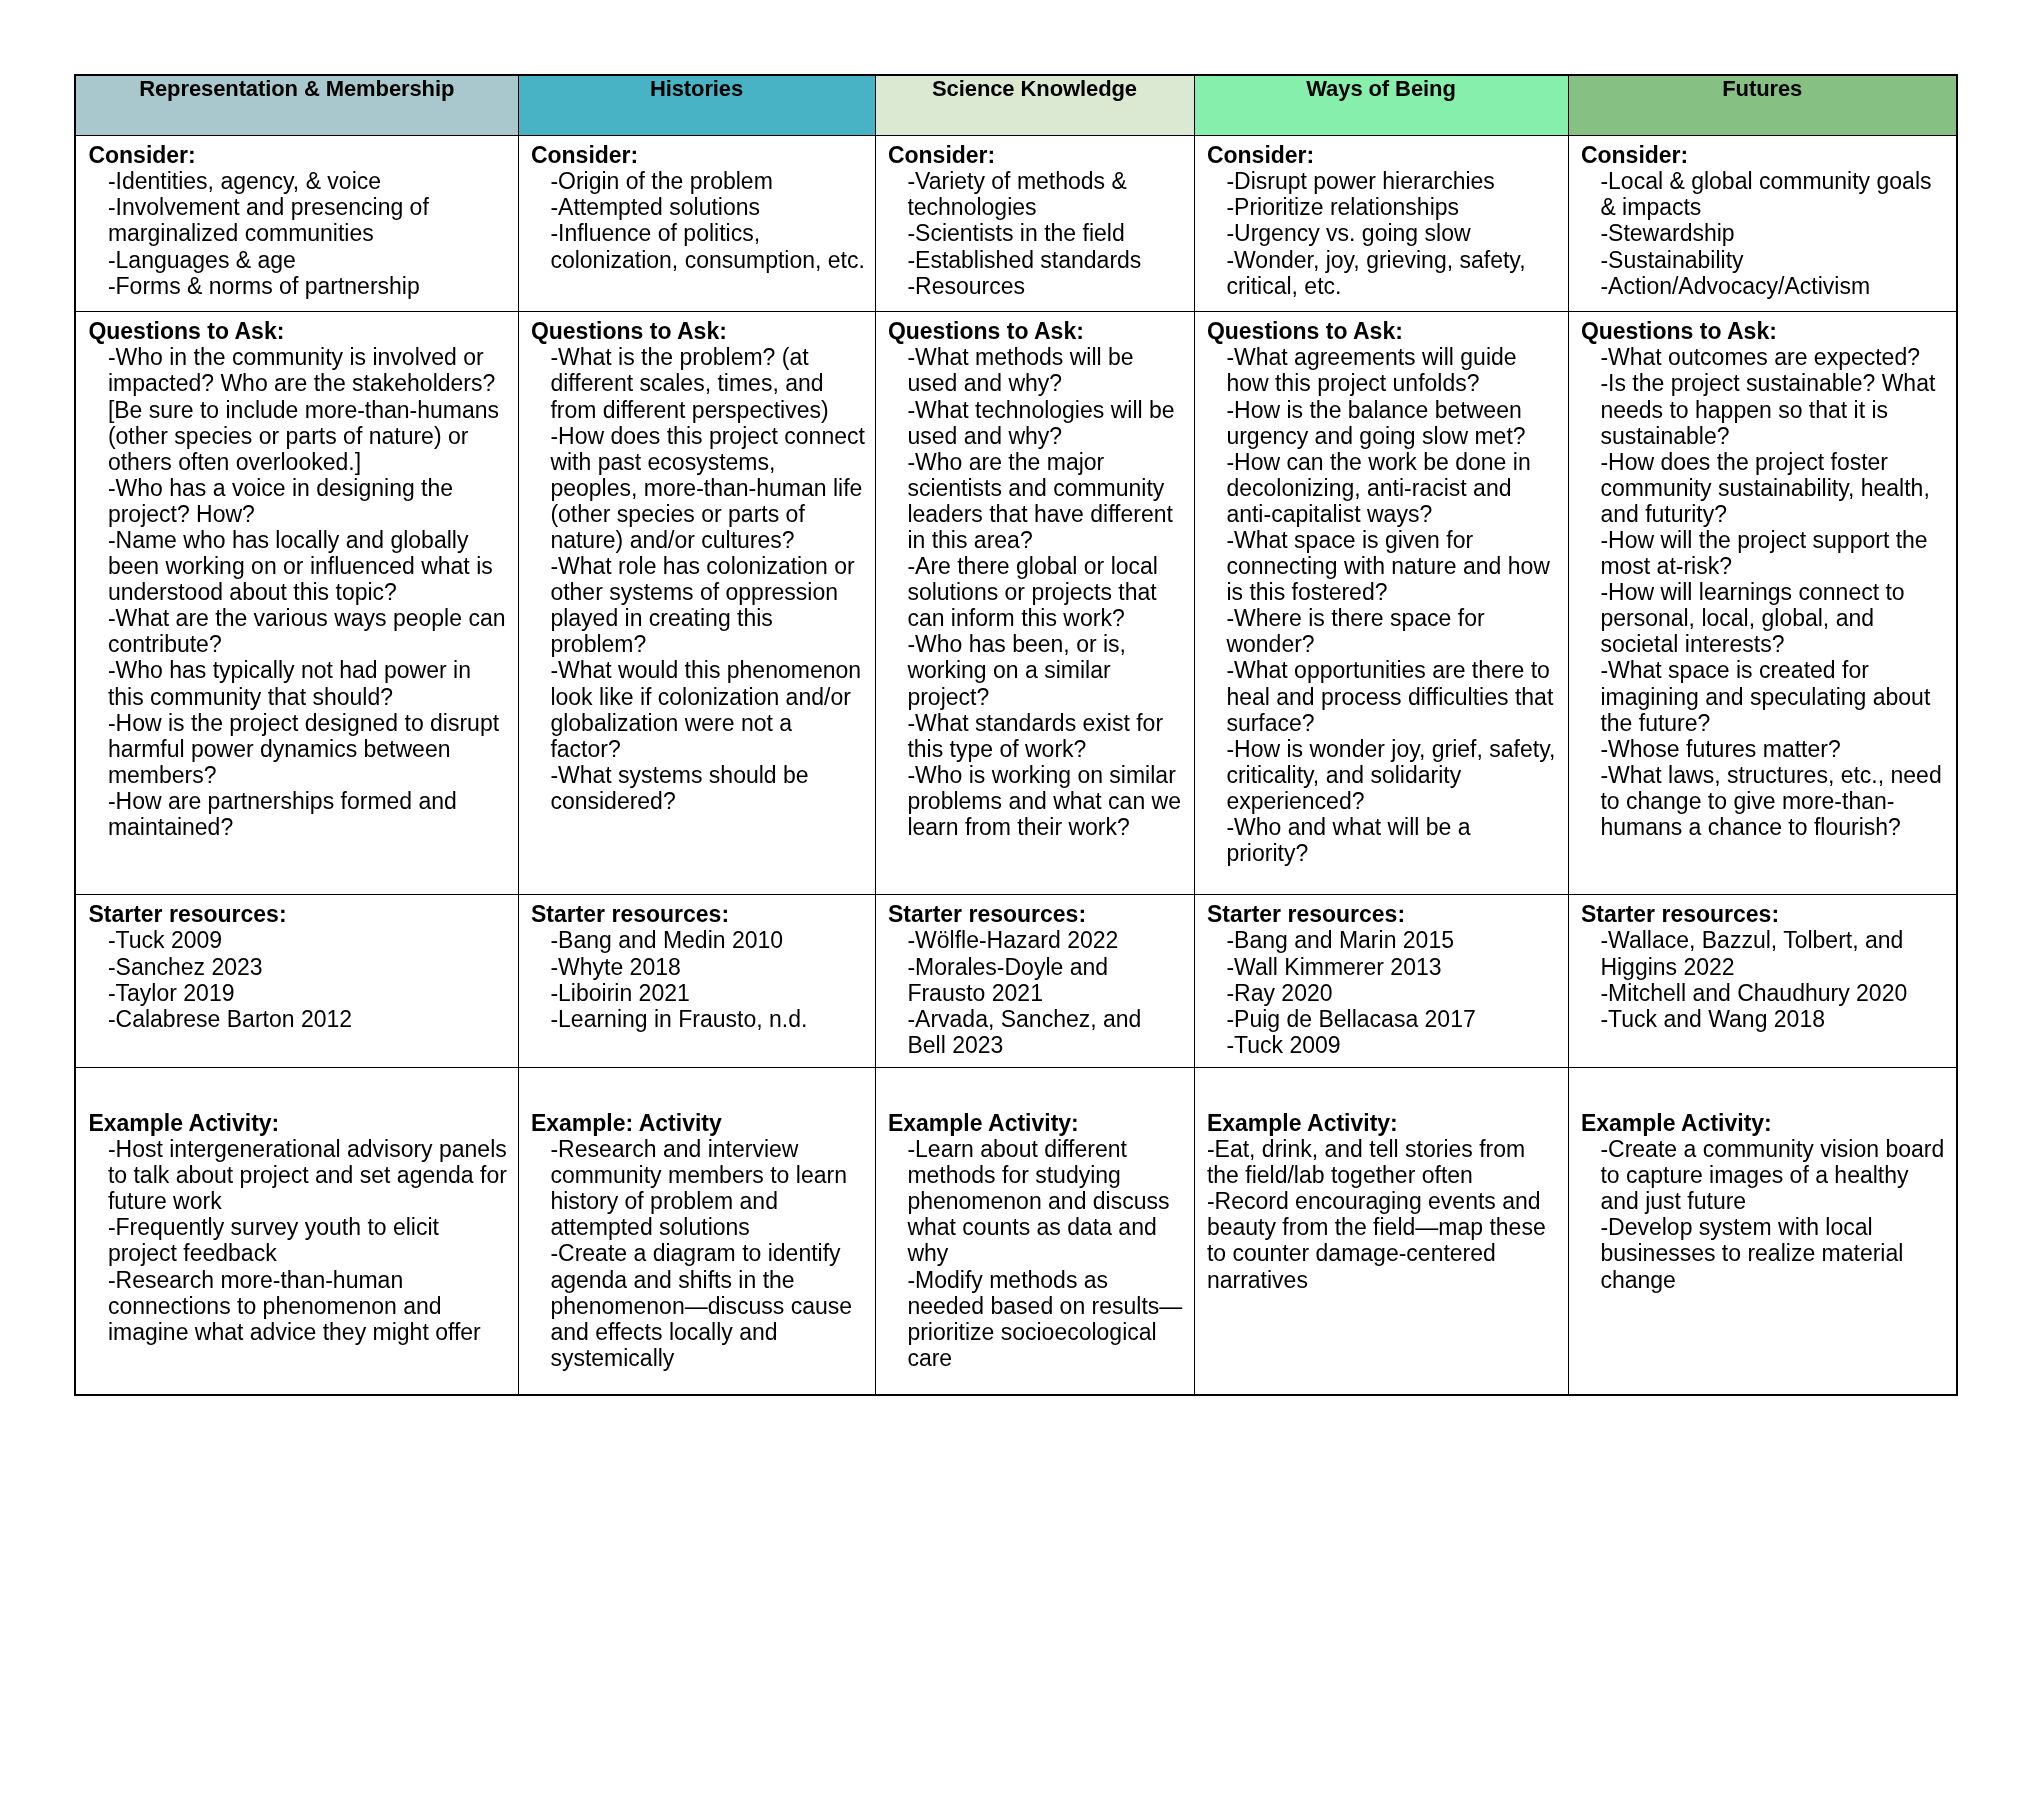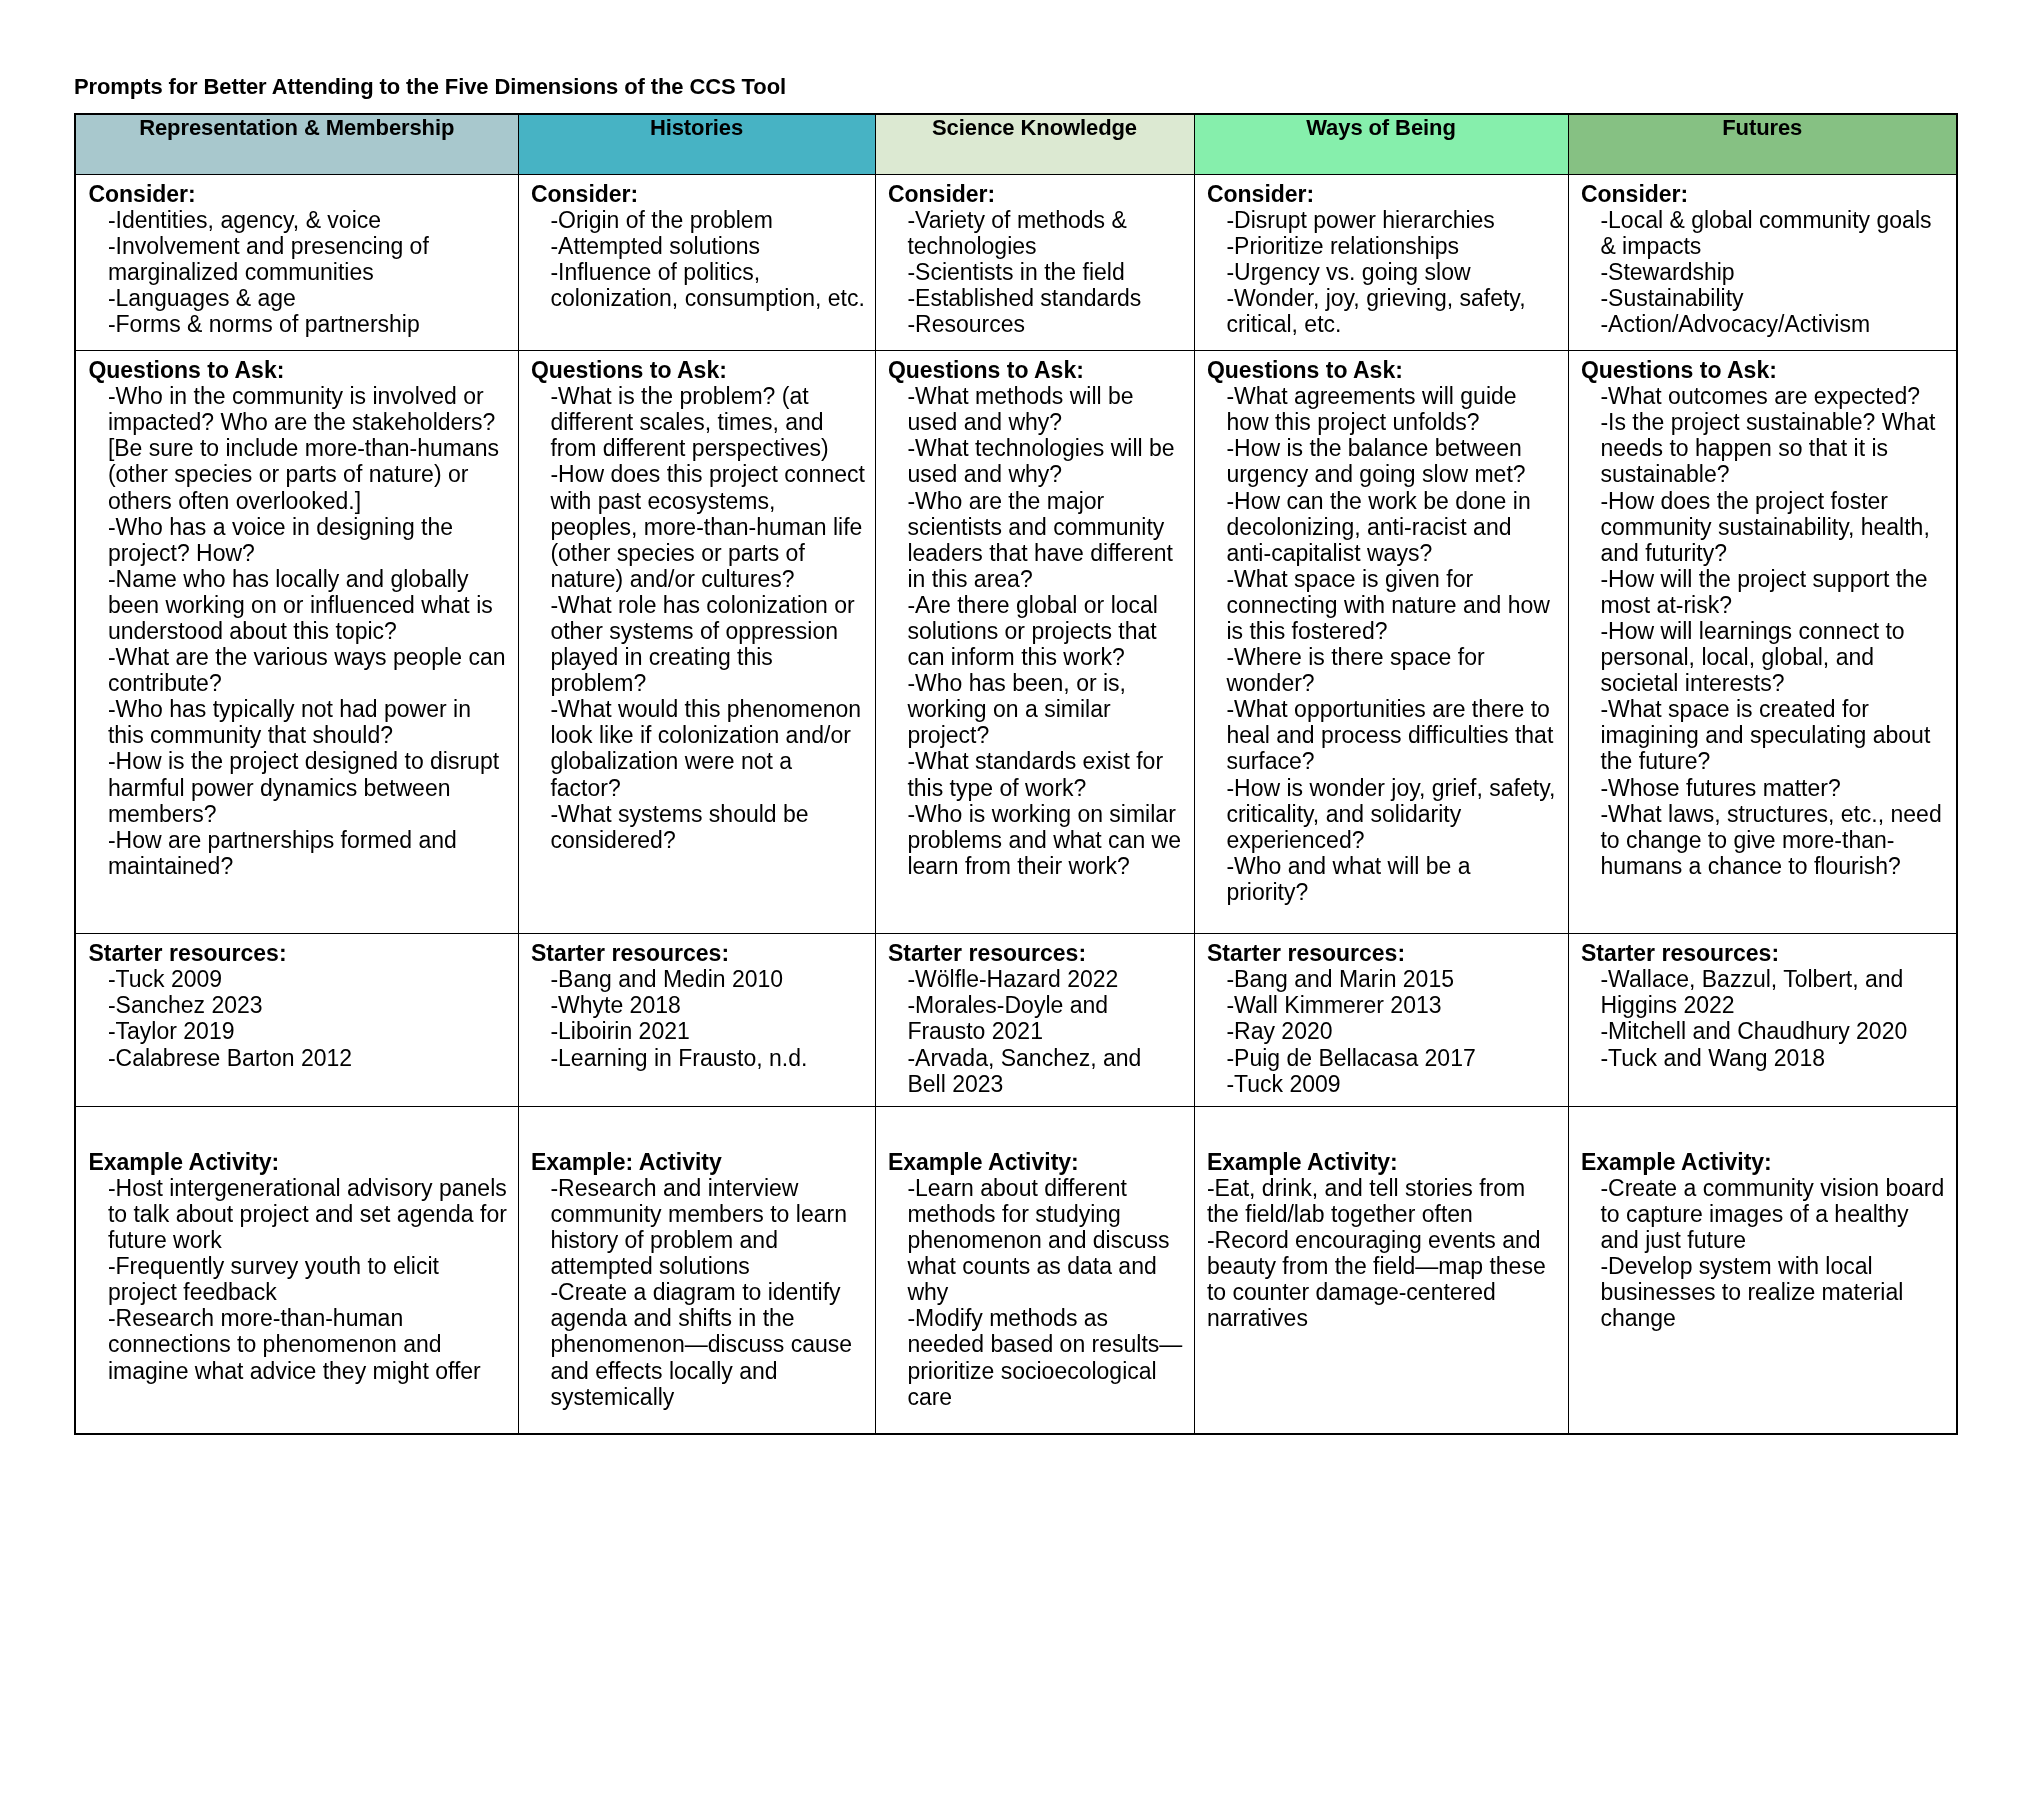--- a/index.html
+++ b/index.html
@@ -80,21 +80,20 @@
   .row-consider .cell-inner { min-height: 160px; }
   .row-questions .cell-inner { min-height: 567px; }
   .row-resources .cell-inner { min-height: 137px; }
   .row-activity .cell-inner { min-height: 275px; margin-top: 36px; }
 </style>
 </head>
 <body>
 
 <div class="page">
 
-  <h1 class="doc-title">Prompts for Better Attending to the Five Dimensions of the CCS Tool</h1>
 
   <table class="grid">
     <colgroup>
       <col class="c1">
         <col class="c2">
         <col class="c3">
         <col class="c4">
         <col class="c5">
     </colgroup>
     <thead>

